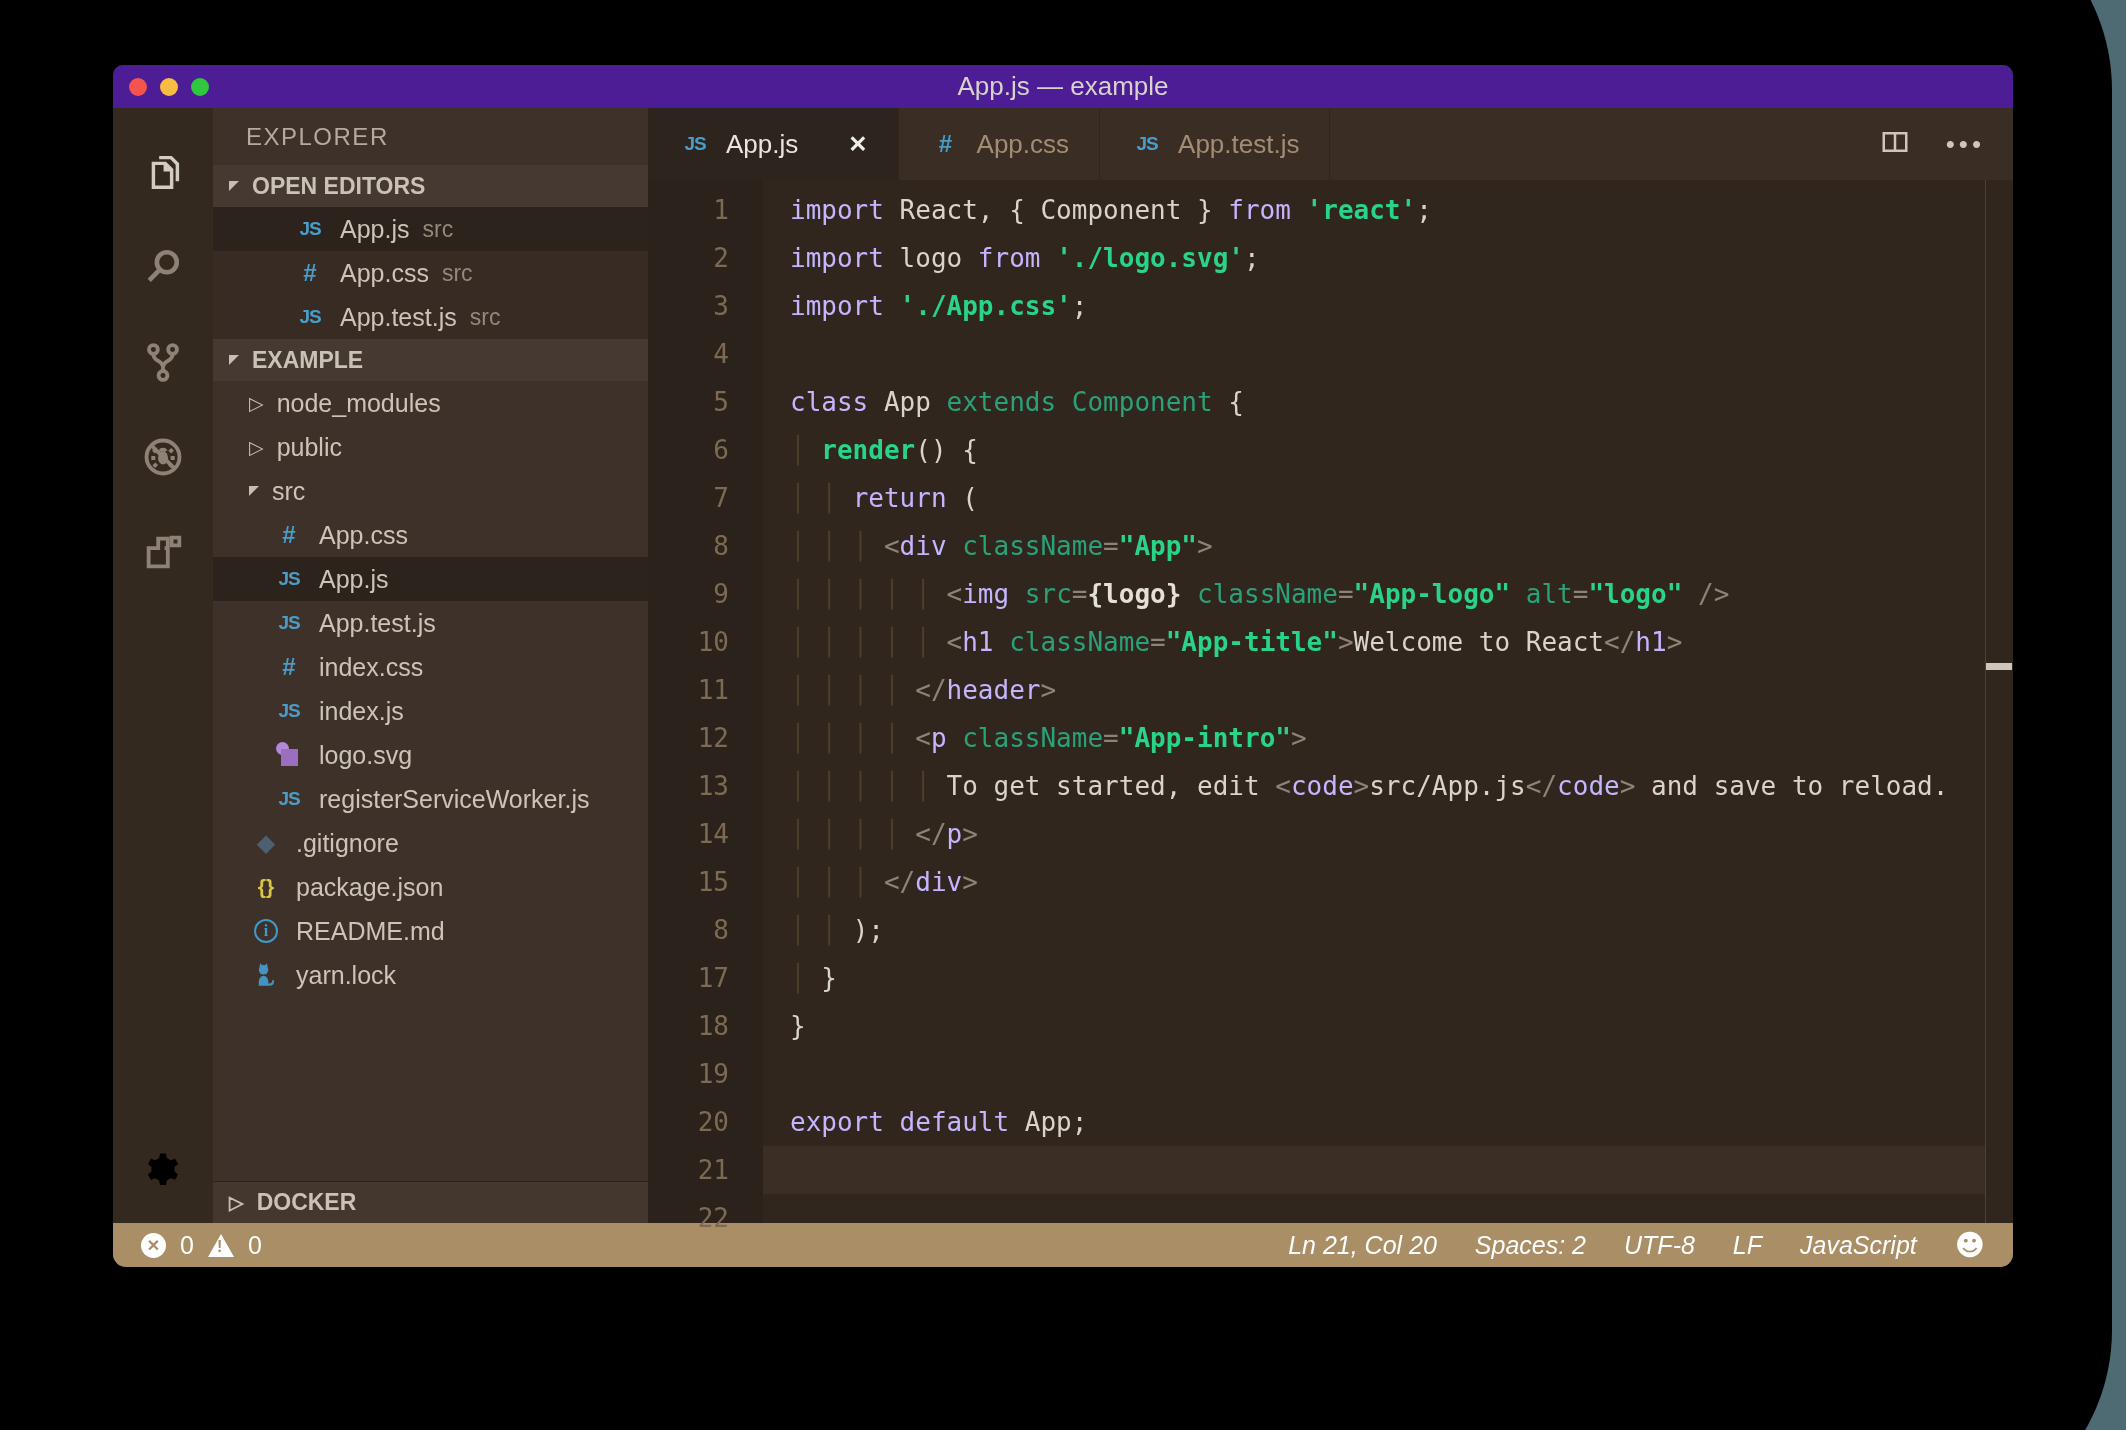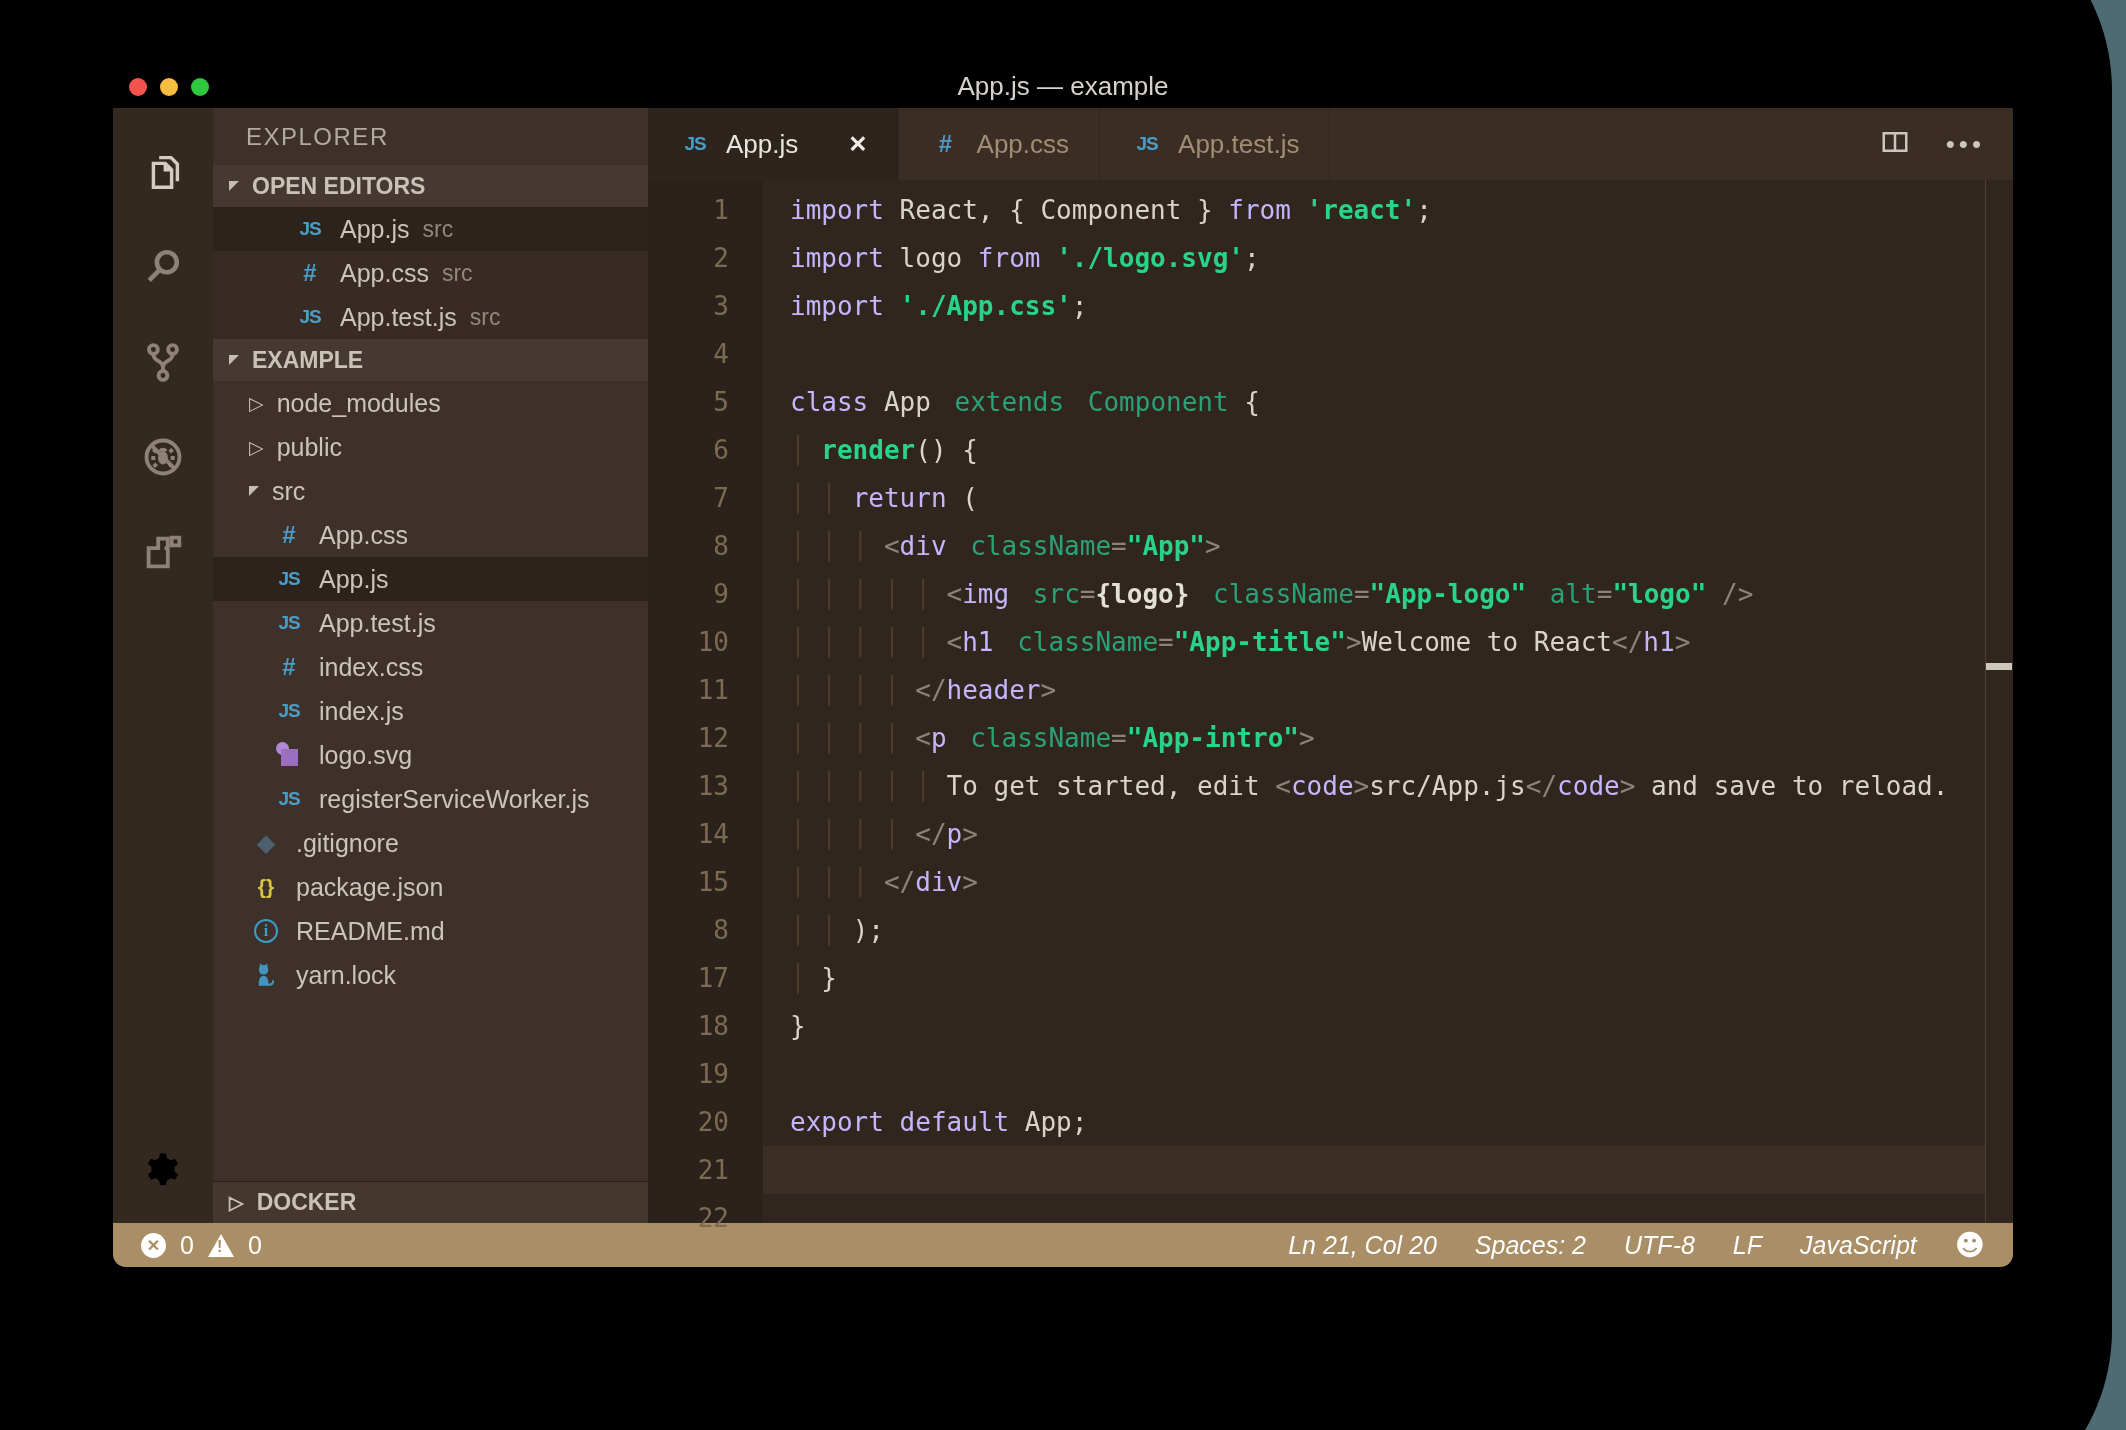--- a/index.html
+++ b/index.html
@@ -5,21 +5,21 @@
   * { margin:0; padding:0; box-sizing:border-box; }
   html,body { width:2126px; height:1430px; background:#4e6a72; overflow:hidden;
               font-family:"Liberation Sans", sans-serif; }
   .shadow { position:absolute; left:-130px; top:-110px; width:2242px; height:1640px;
             background:#000; border-radius:200px; }
   .window { position:absolute; left:113px; top:65px; width:1900px; height:1202px;
             border-radius:10px 10px 13px 13px; overflow:hidden; background:#30261e;
             display:flex; flex-direction:column; }
 
   
-  .titlebar { flex:0 0 43px; background:#000000; position:relative;
+  .titlebar { flex:0 0 43px; background:#4c1d95; position:relative;
               display:flex; align-items:center; justify-content:center; }
   .lights { position:absolute; left:16px; top:0; height:100%; display:flex; align-items:center; gap:13px; }
   .light { width:18px; height:18px; border-radius:50%; }
   .l-red{background:#f4544d;} .l-yellow{background:#f7bd40;} .l-green{background:#2fc83e;}
   .wtitle { color:#d7d3cc; font-size:26px; }
 
   .main { flex:1; display:flex; min-height:0; }
 
   
   .activitybar { width:100px; background:#33291f; display:flex; flex-direction:column;
@@ -74,21 +74,21 @@
   .editor { flex:1; display:flex; min-height:0; position:relative;
             font-family:"DejaVu Sans Mono", monospace; font-size:26px; line-height:48px; }
   .gutter { width:115px; background:#2b221b; color:#7d6a52; text-align:right;
             padding:6px 34px 0 0; }
   .code { flex:1; position:relative; padding:6px 0 0 27px; overflow:hidden; }
   .curline { position:absolute; left:0; right:28px; height:48px; background:#3b2f25; }
   .line { height:48px; white-space:pre; position:relative; }
   .tok-k { color:#c4b5fd; }
   .tok-w { color:#d9d4ca; }
   .tok-b { color:#e4e0d8; font-weight:bold; }
-  .tok-t { color:#2ba178;margin-left:8px; }
+  .tok-t { color:#2ba178; }
   .tok-s { color:#29d488; font-weight:bold; }
   .tok-p { color:#8d8376; }
   .tok-g { color:#4d3d2c; }
   .scrollcol { position:absolute; right:0; top:0; bottom:0; width:28px; background:#30261e;
                border-left:1px solid #4e4134; }
   .marker { position:absolute; right:1px; width:26px; height:7px; top:483px; background:#ccc7b8; }
 
   
   .statusbar { flex:0 0 44px; background:#a98e66; display:flex; align-items:center;
                padding:0 28px; gap:14px; color:#fff; font-size:25px; }

